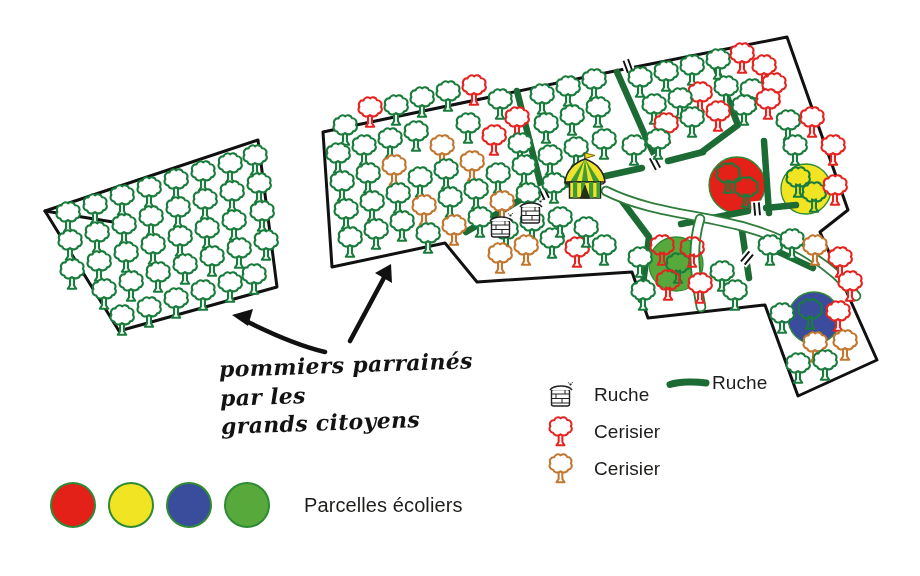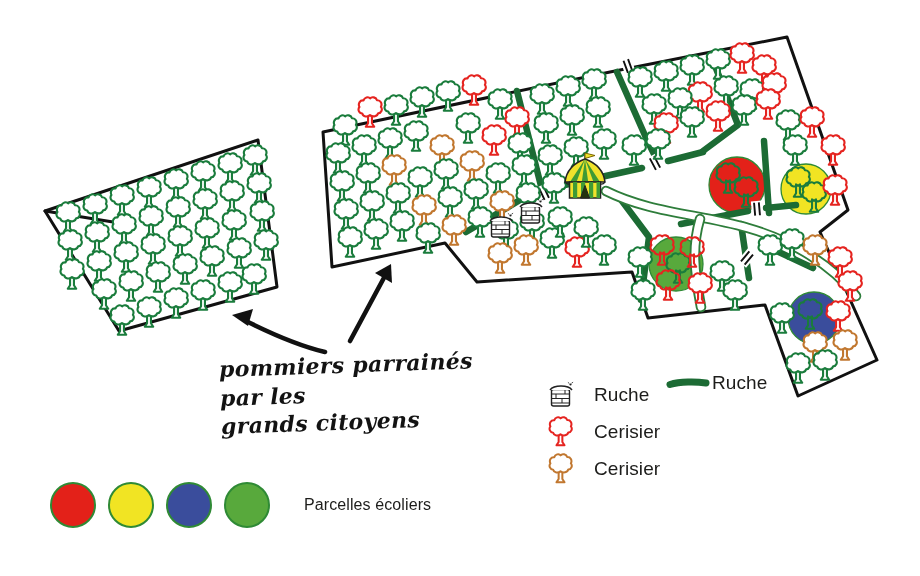--- a/index.html
+++ b/index.html
@@ -13,21 +13,21 @@
       letter-spacing:.3px;}
   .legend{position:absolute;top:364px;display:flex;flex-direction:column;}
   #legend-col1{left:548px;margin-top:12px;}
   #legend-col2{left:666px;}
   .legend-row{display:flex;align-items:center;height:37px;}
   .legend-icon{width:46px;display:flex;justify-content:flex-start;align-items:center;}
   .legend-label{font-size:19px;color:#1d1d1b;letter-spacing:.1px;white-space:nowrap;}
   .parcelles{position:absolute;left:50px;top:482px;display:flex;align-items:center;}
   .parcelle-dot{width:46px;height:46px;border-radius:50%;border:2px solid #2f8a35;
       margin-right:12px;box-sizing:border-box;}
-  .parcelles .legend-label{margin-left:22px;font-size:16px;}
+  .parcelles .legend-label{margin-left:22px;font-size:20px;}
 </style>
 </head>
 <body>
 
 <svg id="map-canvas" width="920" height="576" viewBox="0 0 920 576">
   <defs>
 
     <symbol id="sym-tree" viewBox="0 0 32 40">
       <path d="M13.6,21.5 L13.6,33.5 L10.8,37.8 L21.2,37.8 L18.4,33.5 L18.4,21.5" stroke="currentColor" stroke-width="2.6" stroke-linejoin="round"></path>
       <path d="M16,23.5 C13,26.5 7.5,25.5 6.5,21.5 C2.5,21.5 0.5,16.5 3,13.5

